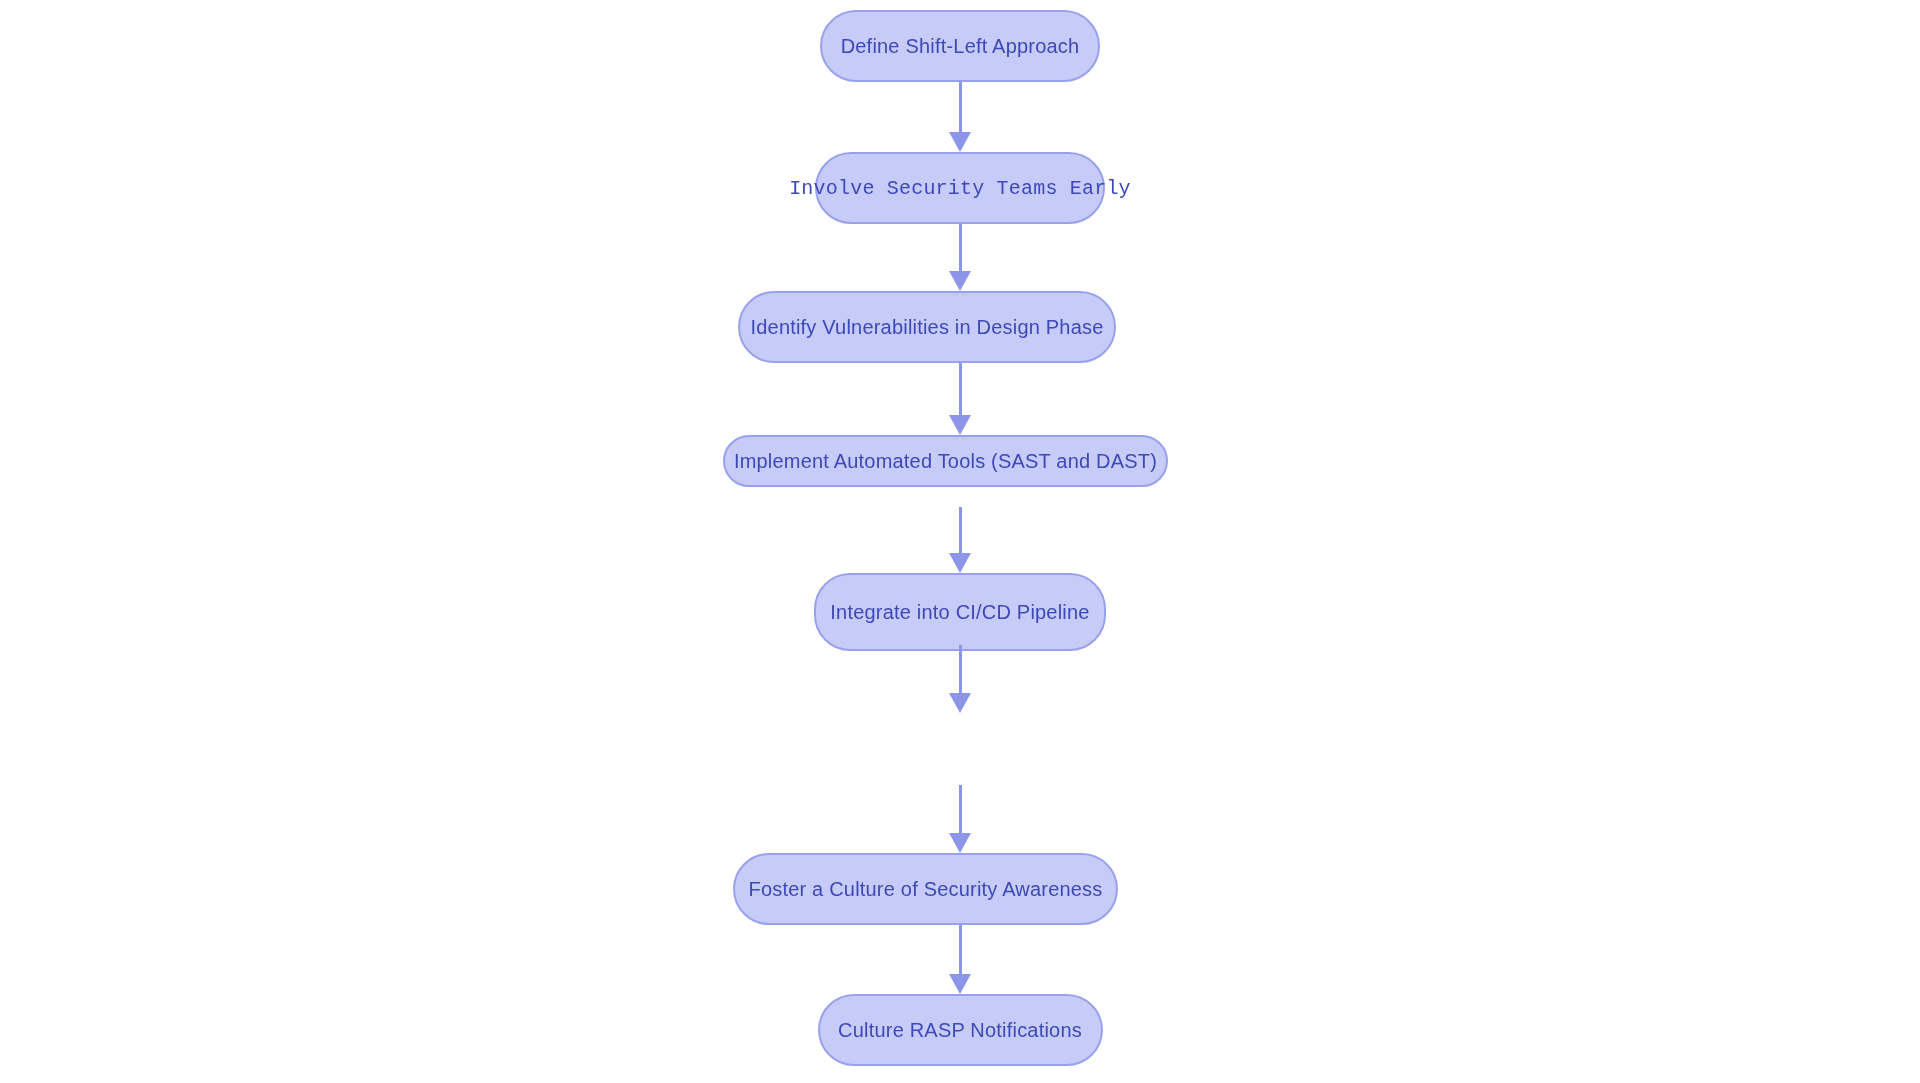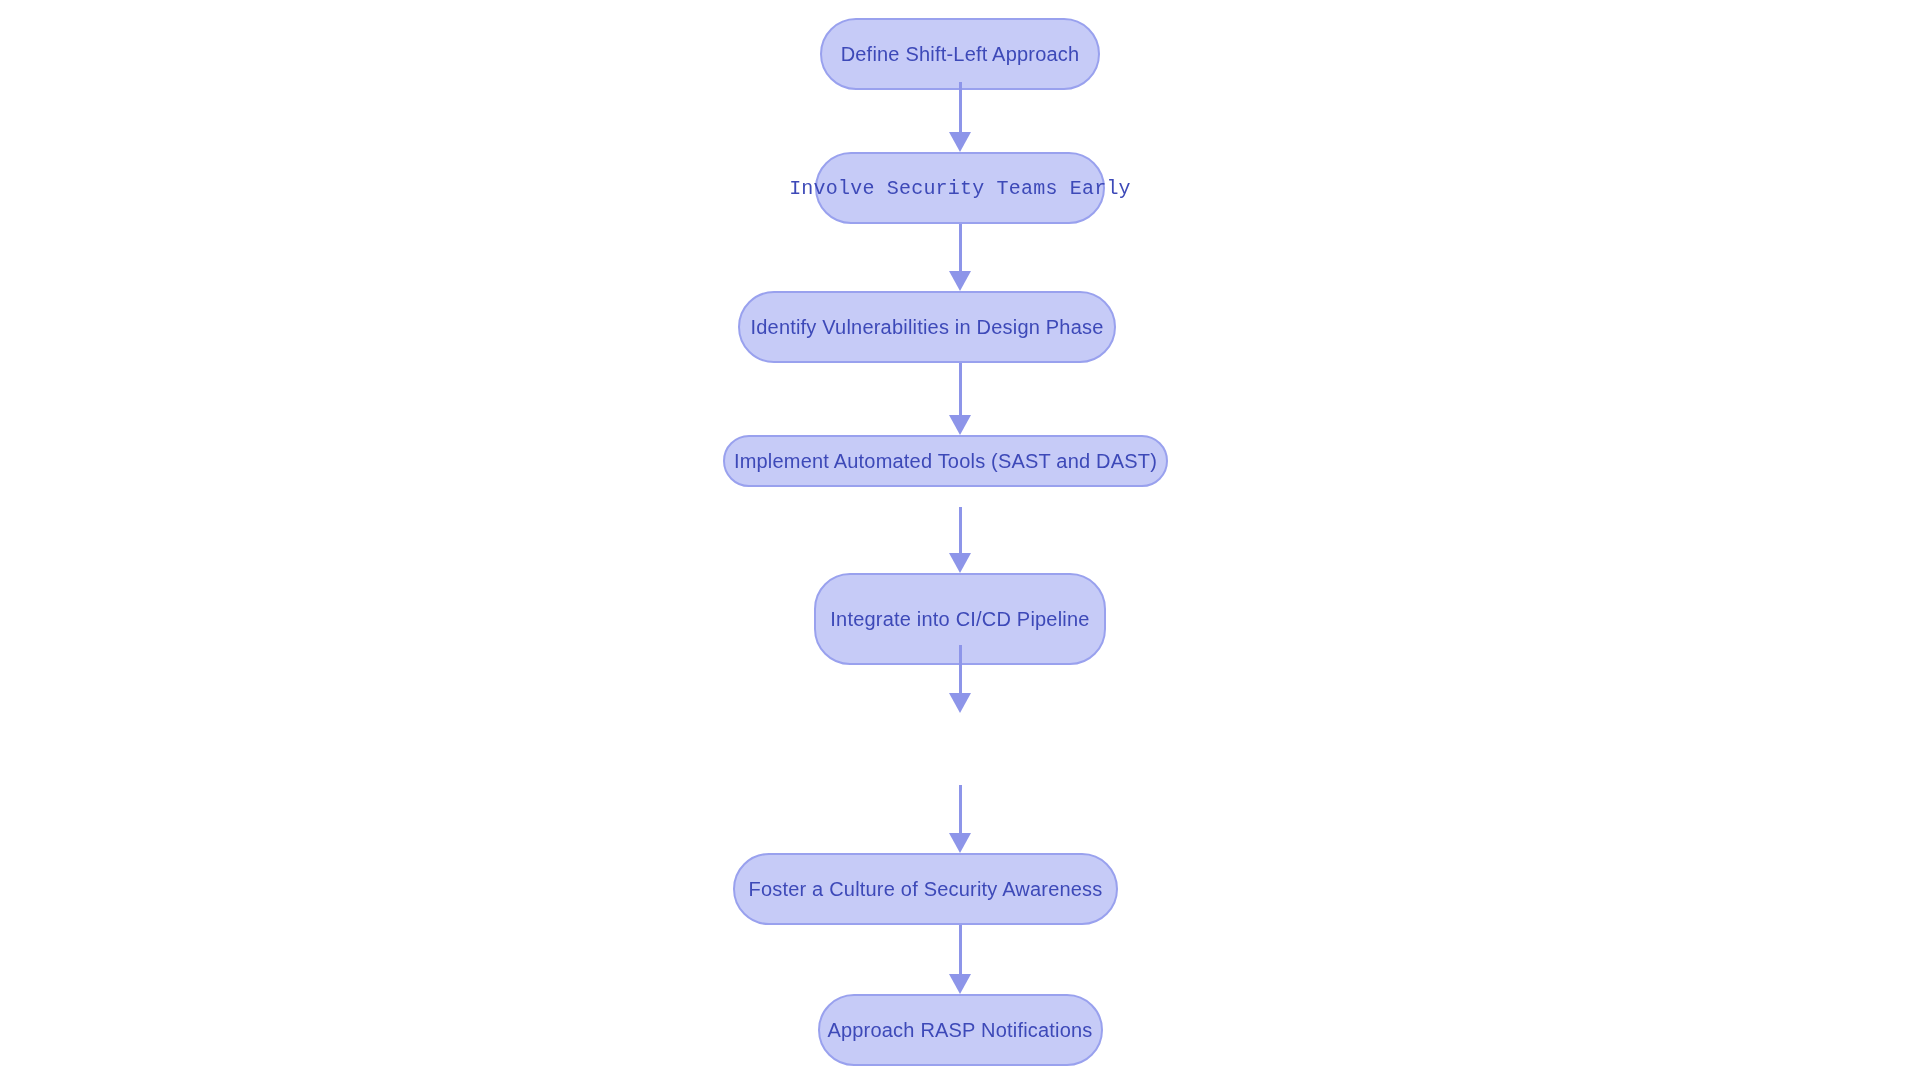--- a/index.html
+++ b/index.html
@@ -49,21 +49,21 @@
     height: 0;
     border-left: 11px solid transparent;
     border-right: 11px solid transparent;
     border-top: 20px solid var(--arrow, #8d95e9);
   }
 </style>
 </head>
 <body>
 
 <div class="canvas">
-    <div class="node" style="left: 820px; top: 18px; width: 280px; height: 72px;">
+    <div class="node" style="left: 820px; top: 10px; width: 280px; height: 72px;">
     <span class="node-label">Define Shift-Left Approach</span>
   </div>
     <div class="connector" style="left: 960px; top: 82px; height: 70px;">
     <div class="shaft"></div>
     <div class="arrowhead"></div>
   </div>
     <div class="node" style="left: 815px; top: 152px; width: 290px; height: 72px; font-family: Liberation Mono, monospace;">
     <span class="node-label">Involve Security Teams Early</span>
   </div>
     <div class="connector" style="left: 960px; top: 224px; height: 67px;">
@@ -77,34 +77,34 @@
     <div class="shaft"></div>
     <div class="arrowhead"></div>
   </div>
     <div class="node" style="left: 723px; top: 435px; width: 445px; height: 52px;">
     <span class="node-label">Implement Automated Tools (SAST and DAST)</span>
   </div>
     <div class="connector" style="left: 960px; top: 507px; height: 66px;">
     <div class="shaft"></div>
     <div class="arrowhead"></div>
   </div>
-    <div class="node" style="left: 814px; top: 573px; width: 292px; height: 92px;">
+    <div class="node" style="left: 814px; top: 573px; width: 292px; height: 78px;">
     <span class="node-label">Integrate into CI/CD Pipeline</span>
   </div>
     <div class="connector" style="left: 960px; top: 645px; height: 68px;">
     <div class="shaft"></div>
     <div class="arrowhead"></div>
   </div>
     <div class="connector" style="left: 960px; top: 785px; height: 68px;">
     <div class="shaft"></div>
     <div class="arrowhead"></div>
   </div>
     <div class="node" style="left: 733px; top: 853px; width: 385px; height: 72px;">
     <span class="node-label">Foster a Culture of Security Awareness</span>
   </div>
     <div class="connector" style="left: 960px; top: 925px; height: 69px;">
     <div class="shaft"></div>
     <div class="arrowhead"></div>
   </div>
     <div class="node" style="left: 817.5px; top: 994px; width: 285px; height: 72px;">
-    <span class="node-label">Approach RASP Notifications</span>
+    <span class="node-label">Culture RASP Notifications</span>
   </div>
   </div>
 
 </body></html>

